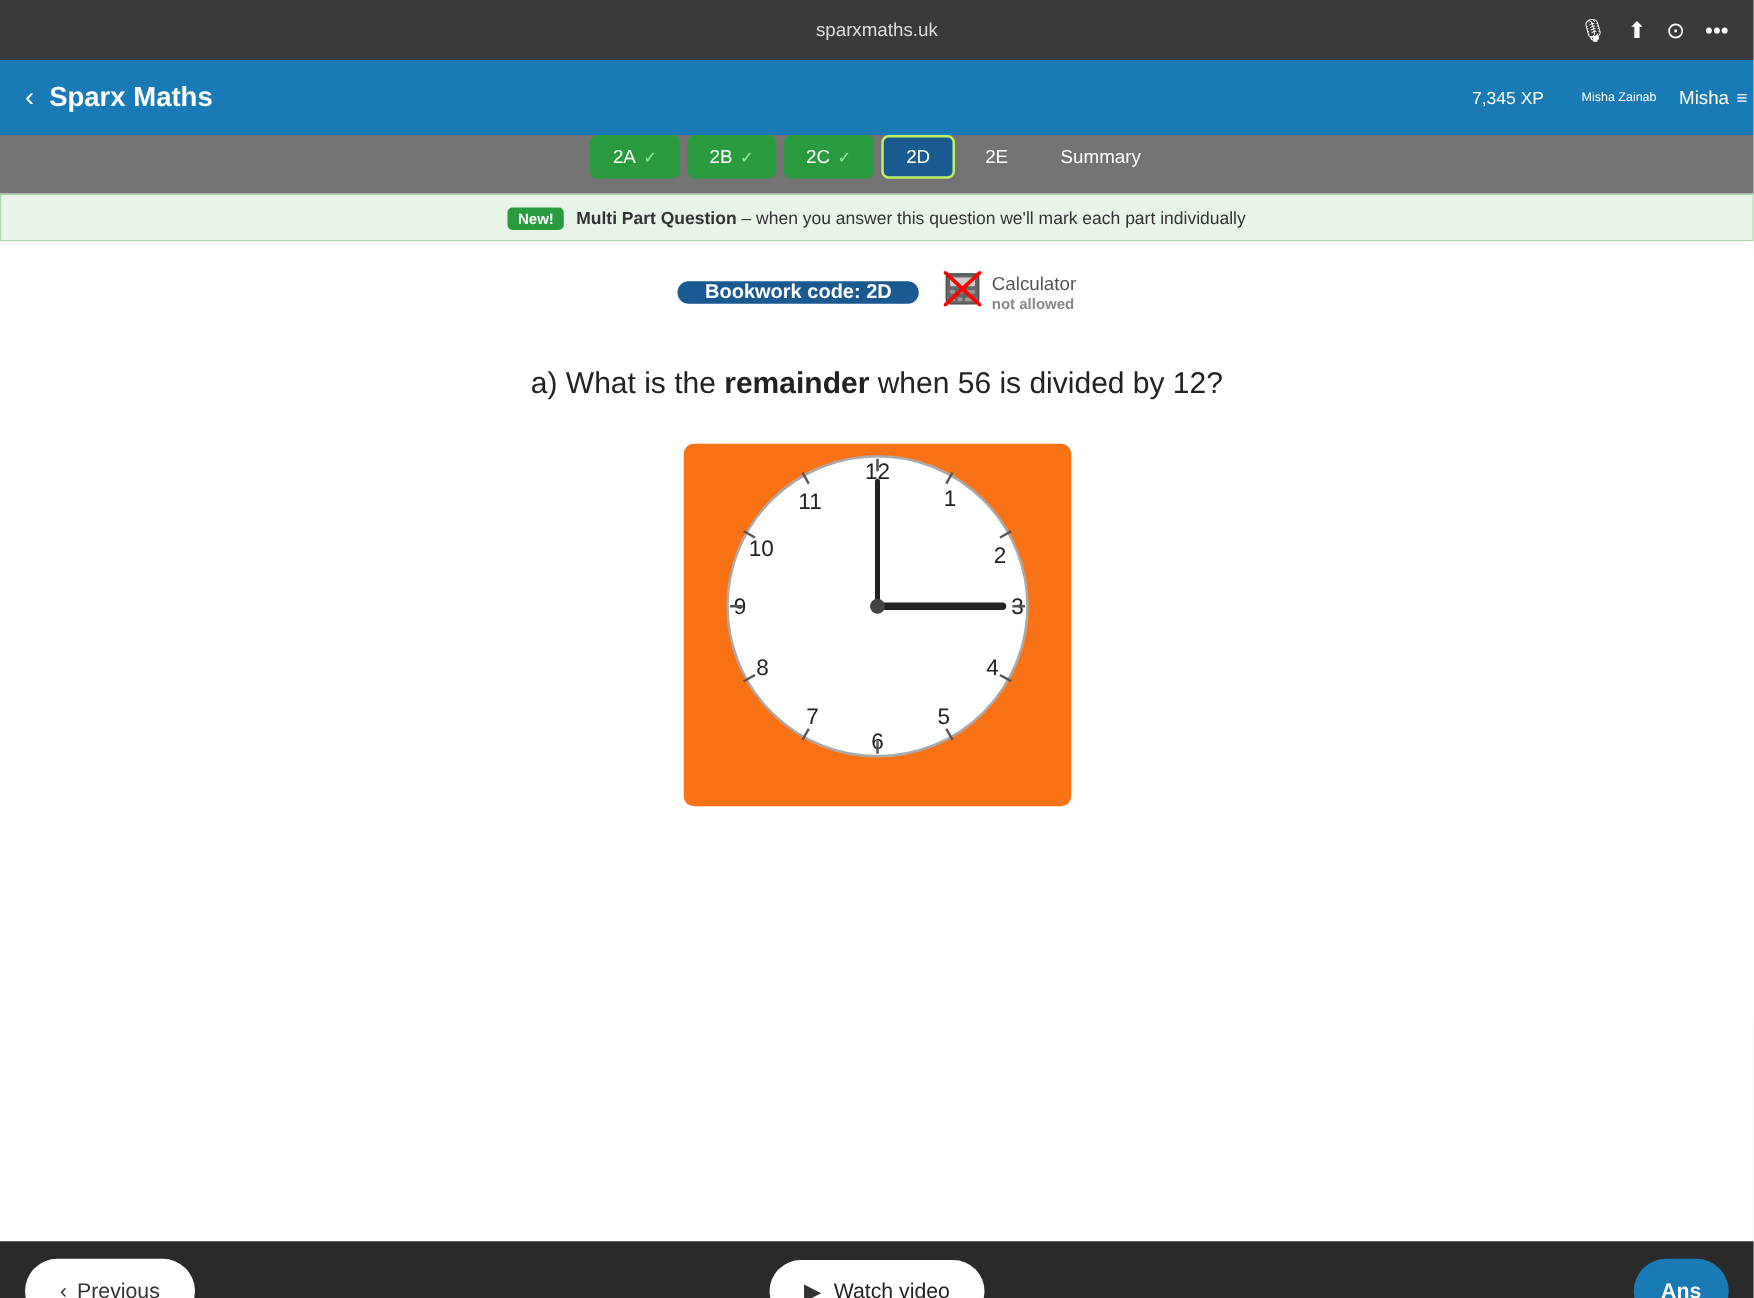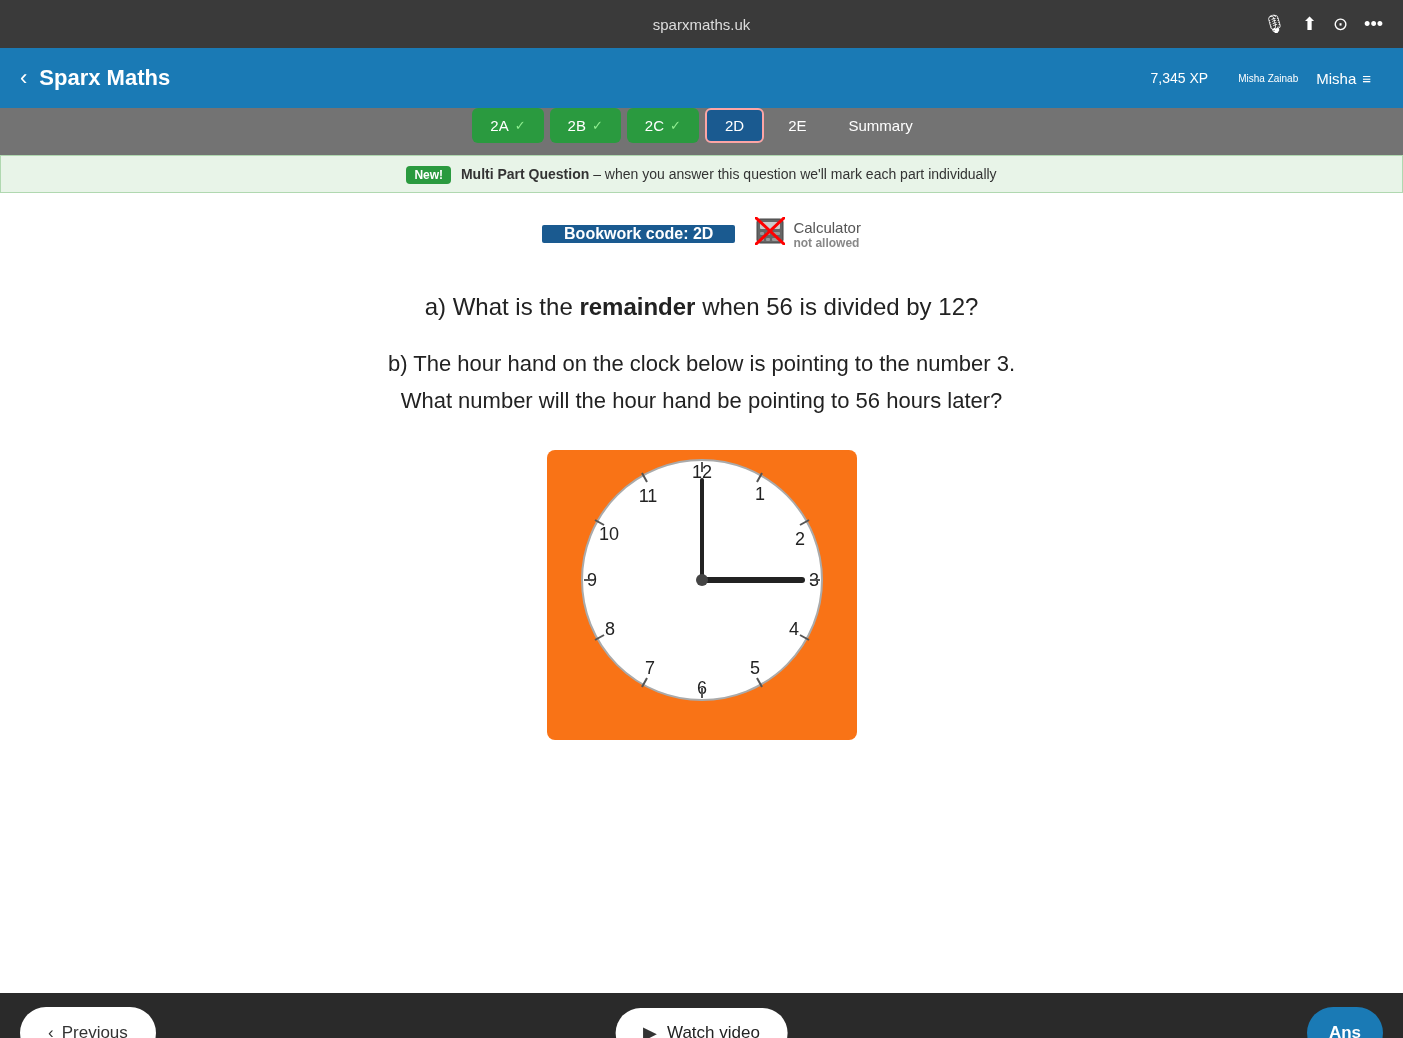--- a/index.html
+++ b/index.html
@@ -51,21 +51,21 @@
       cursor: pointer;
       margin-right: 12px;
     }
     .app-title {
       color: white;
       font-size: 22px;
       font-weight: bold;
     }
     .header-right {
       position: absolute;
-      right: 32px;
+      right: 5px;
       display: flex;
       align-items: center;
       gap: 18px;
       color: white;
       font-size: 14px;
     }
     .xp-label { font-size: 14px; }
     .user-name { font-size: 10px; padding-left: 12px; }
     .menu-btn {
       display: flex;
@@ -93,21 +93,21 @@
       align-items: center;
       gap: 6px;
     }
     .tab-completed {
       background: #2a9a3f;
       color: white;
     }
     .tab-active {
       background: #1a5a90;
       color: white;
-      border: 2px solid #fca5a5;
+      border: 2px solid #bef264;
     }
     .tab-inactive {
       background: transparent;
       color: white;
     }
     .tab-summary {
       background: transparent;
       color: white;
     }
     .check-icon { color: #90ee90; font-size: 13px; }
@@ -143,21 +143,21 @@
       display: flex;
       justify-content: center;
       align-items: center;
       gap: 20px;
       margin-bottom: 28px;
     }
     .bookwork-code-btn {
       background: #1a5a90;
       color: white;
       padding: 0 22px;
-      border-radius: 2px;
+      border-radius: 12px;
       font-size: 16px;
       font-weight: 600;
       cursor: pointer;
     }
     .calculator-status {
       display: flex;
       align-items: center;
       gap: 8px;
       font-size: 14px;
       color: #555;
@@ -341,24 +341,20 @@
         <div style="font-size:12px; color:#888;font-weight:bold;">not allowed</div>
       </div>
     </div>
   </div>
 
   <div class="question-section">
     <div class="question-a">
       <span>a) What is the </span><span class="bold-word">remainder</span><span> when 56 is divided by 12?</span>
     </div>
 
-    <div class="question-b">
-      <div>b) The hour hand on the clock below is pointing to the number 3.</div>
-      <div>What number will the hour hand be pointing to 56 hours later?</div>
-    </div>
   </div>
 
   <div class="clock-container">
     <div class="clock-box">
       <div class="clock-face">
         <svg viewBox="0 0 260 260" width="260" height="260">
 
           <circle cx="130" cy="130" r="120" fill="white" stroke="#aaa" stroke-width="2"></circle>
 
           <text x="130" y="28" text-anchor="middle" font-size="18" font-family="Arial" fill="#222">12</text>

